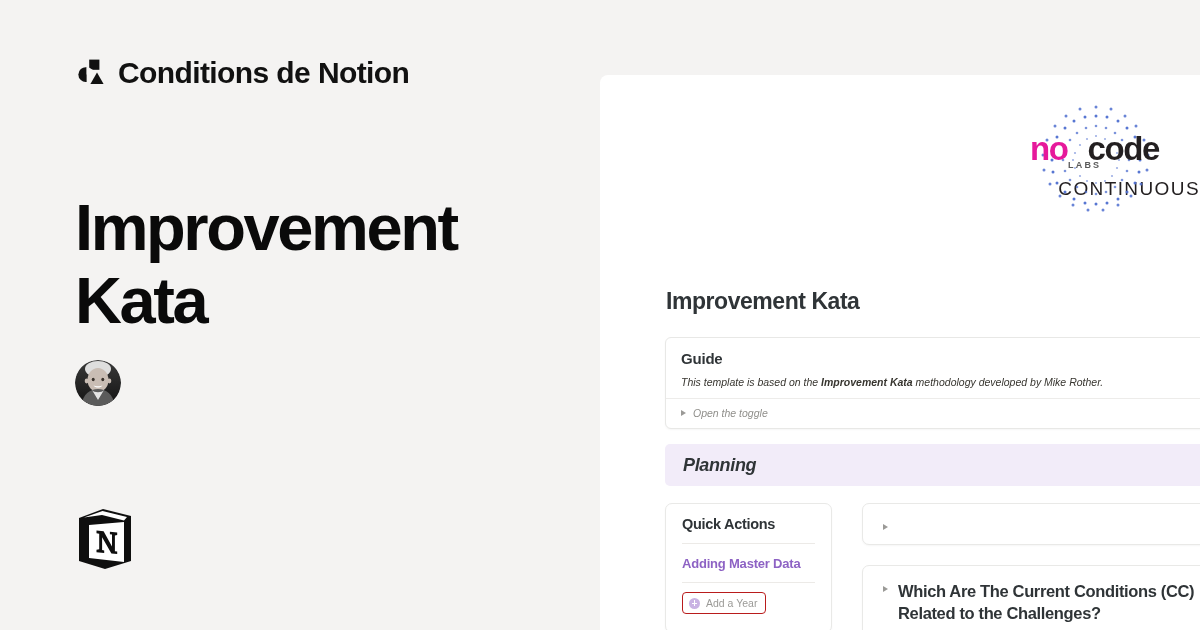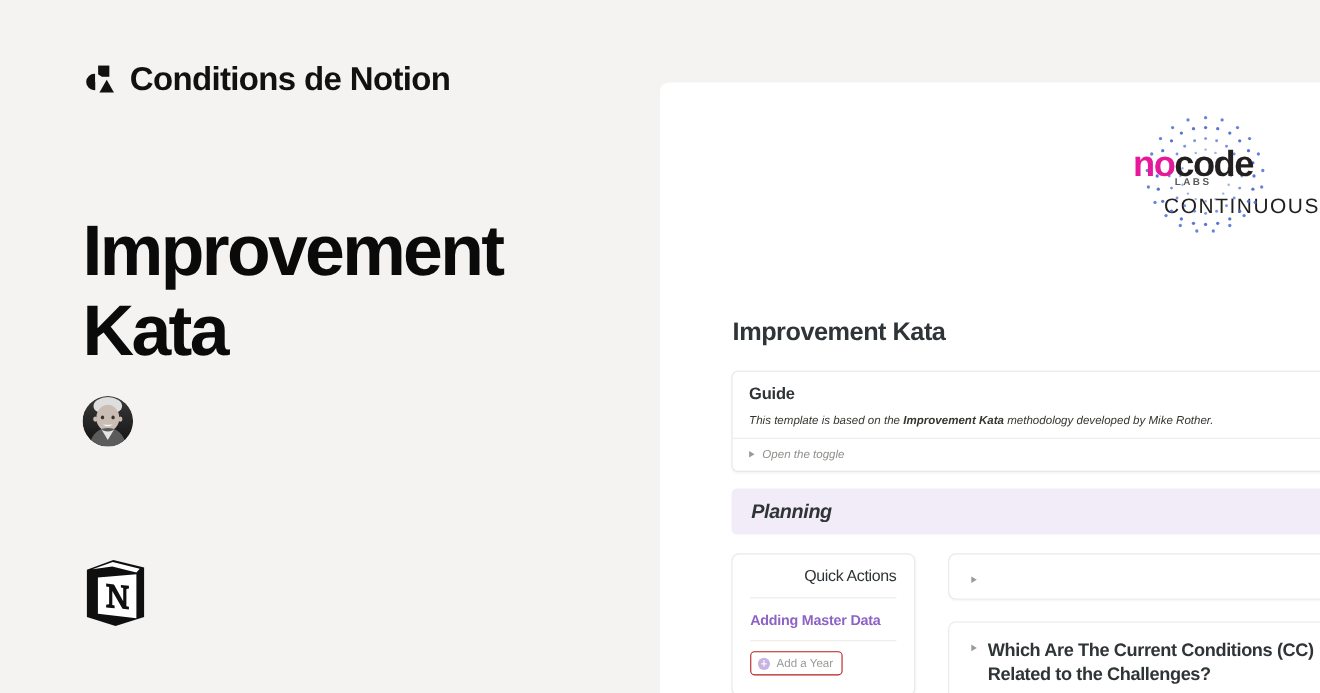--- a/index.html
+++ b/index.html
@@ -94,20 +94,21 @@
     right:0px; top:38px;
     width:215px;
     height:150px;
   }
   .logo-wordmark {
     position:absolute;
     left:45px; top:17px;
     display:flex;
     align-items:baseline;
     z-index:2;
+    gap:20px;
   }
   .logo-no {
     font-size:33px; font-weight:bold;
     color:#e6199b;
     letter-spacing:-1.4px;
   }
   .logo-code {
     font-size:33px; font-weight:bold;
     color:#231f20;
     letter-spacing:-1.4px;
@@ -216,24 +217,23 @@
     width:167px; height:130px;
     background:#ffffff;
     border:1px solid #e9e9e7;
     border-radius:7px;
     box-shadow:0 1px 2px rgba(15,15,15,0.04);
     padding:12px 16px 0 16px;
     overflow:hidden;
   }
   .quick-heading {
     font-size:14.5px;
-    font-weight:normal;
+    font-weight:bold;
     color:#2f3437;
     letter-spacing:-0.3px;
-    text-align:right;
   }
   .quick-rule { height:1px; background:#eceae7; margin:11px 0 11px 0; }
   .quick-link {
     font-size:13px;
     font-weight:bold;
     color:#8d62c4;
     line-height:1.32;
     letter-spacing:-0.2px;
   }
   .quick-rule2 { height:1px; background:#eceae7; margin:10px 0 9px 0; }

